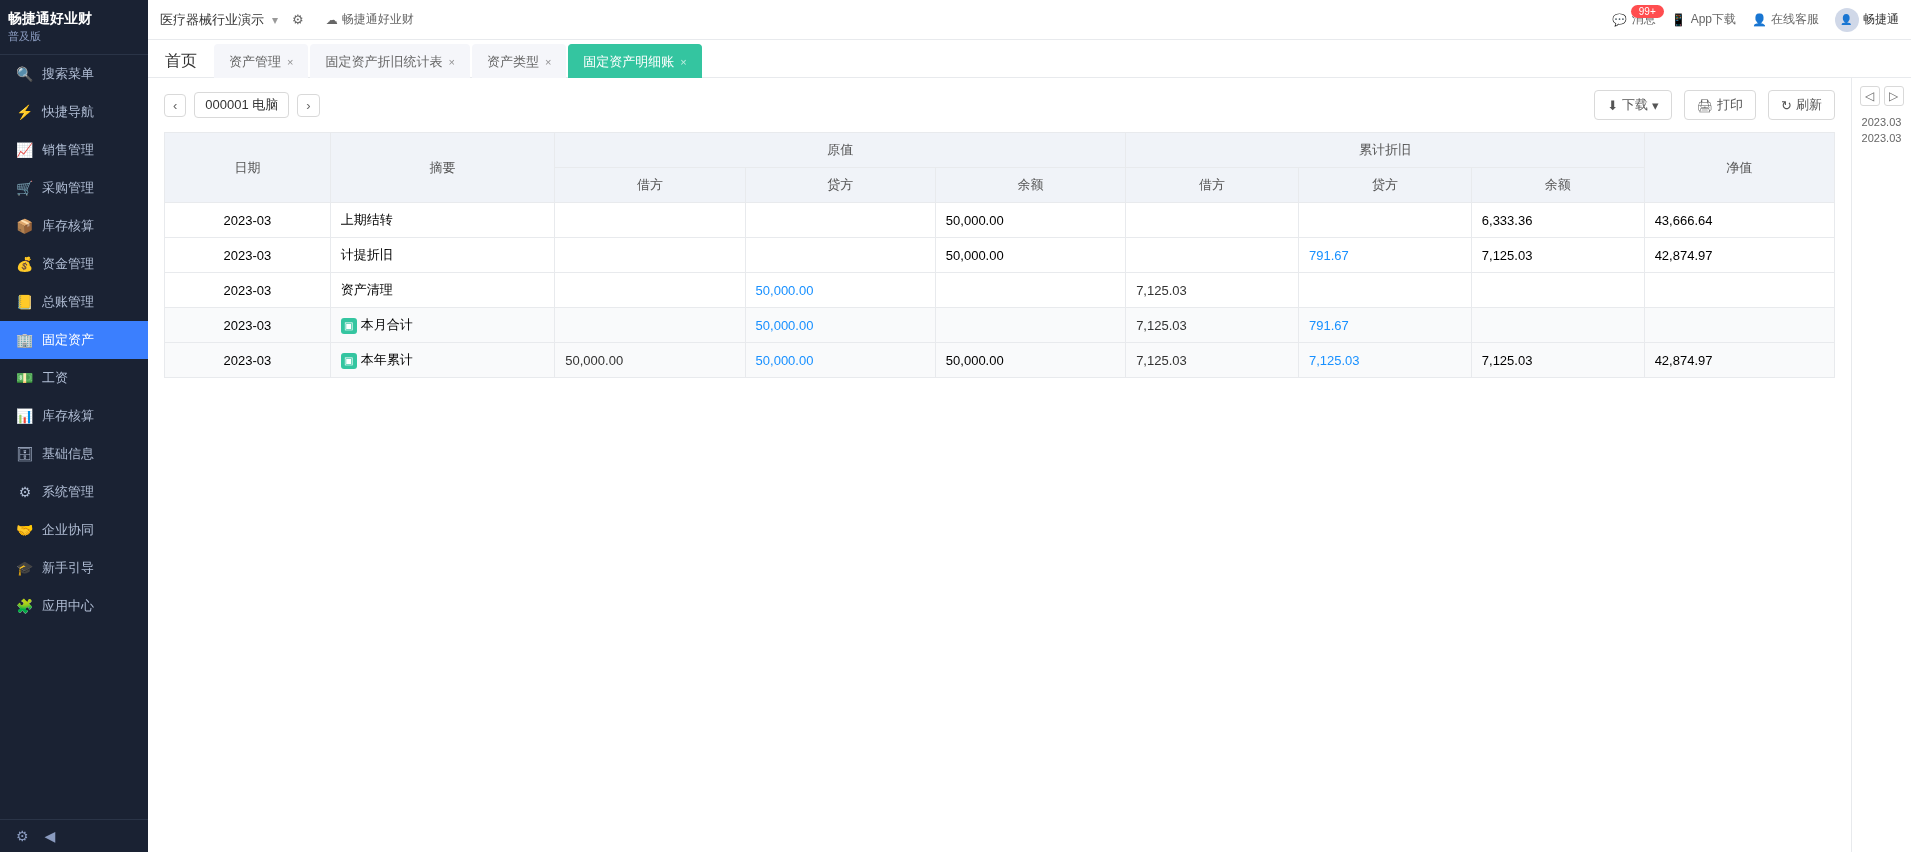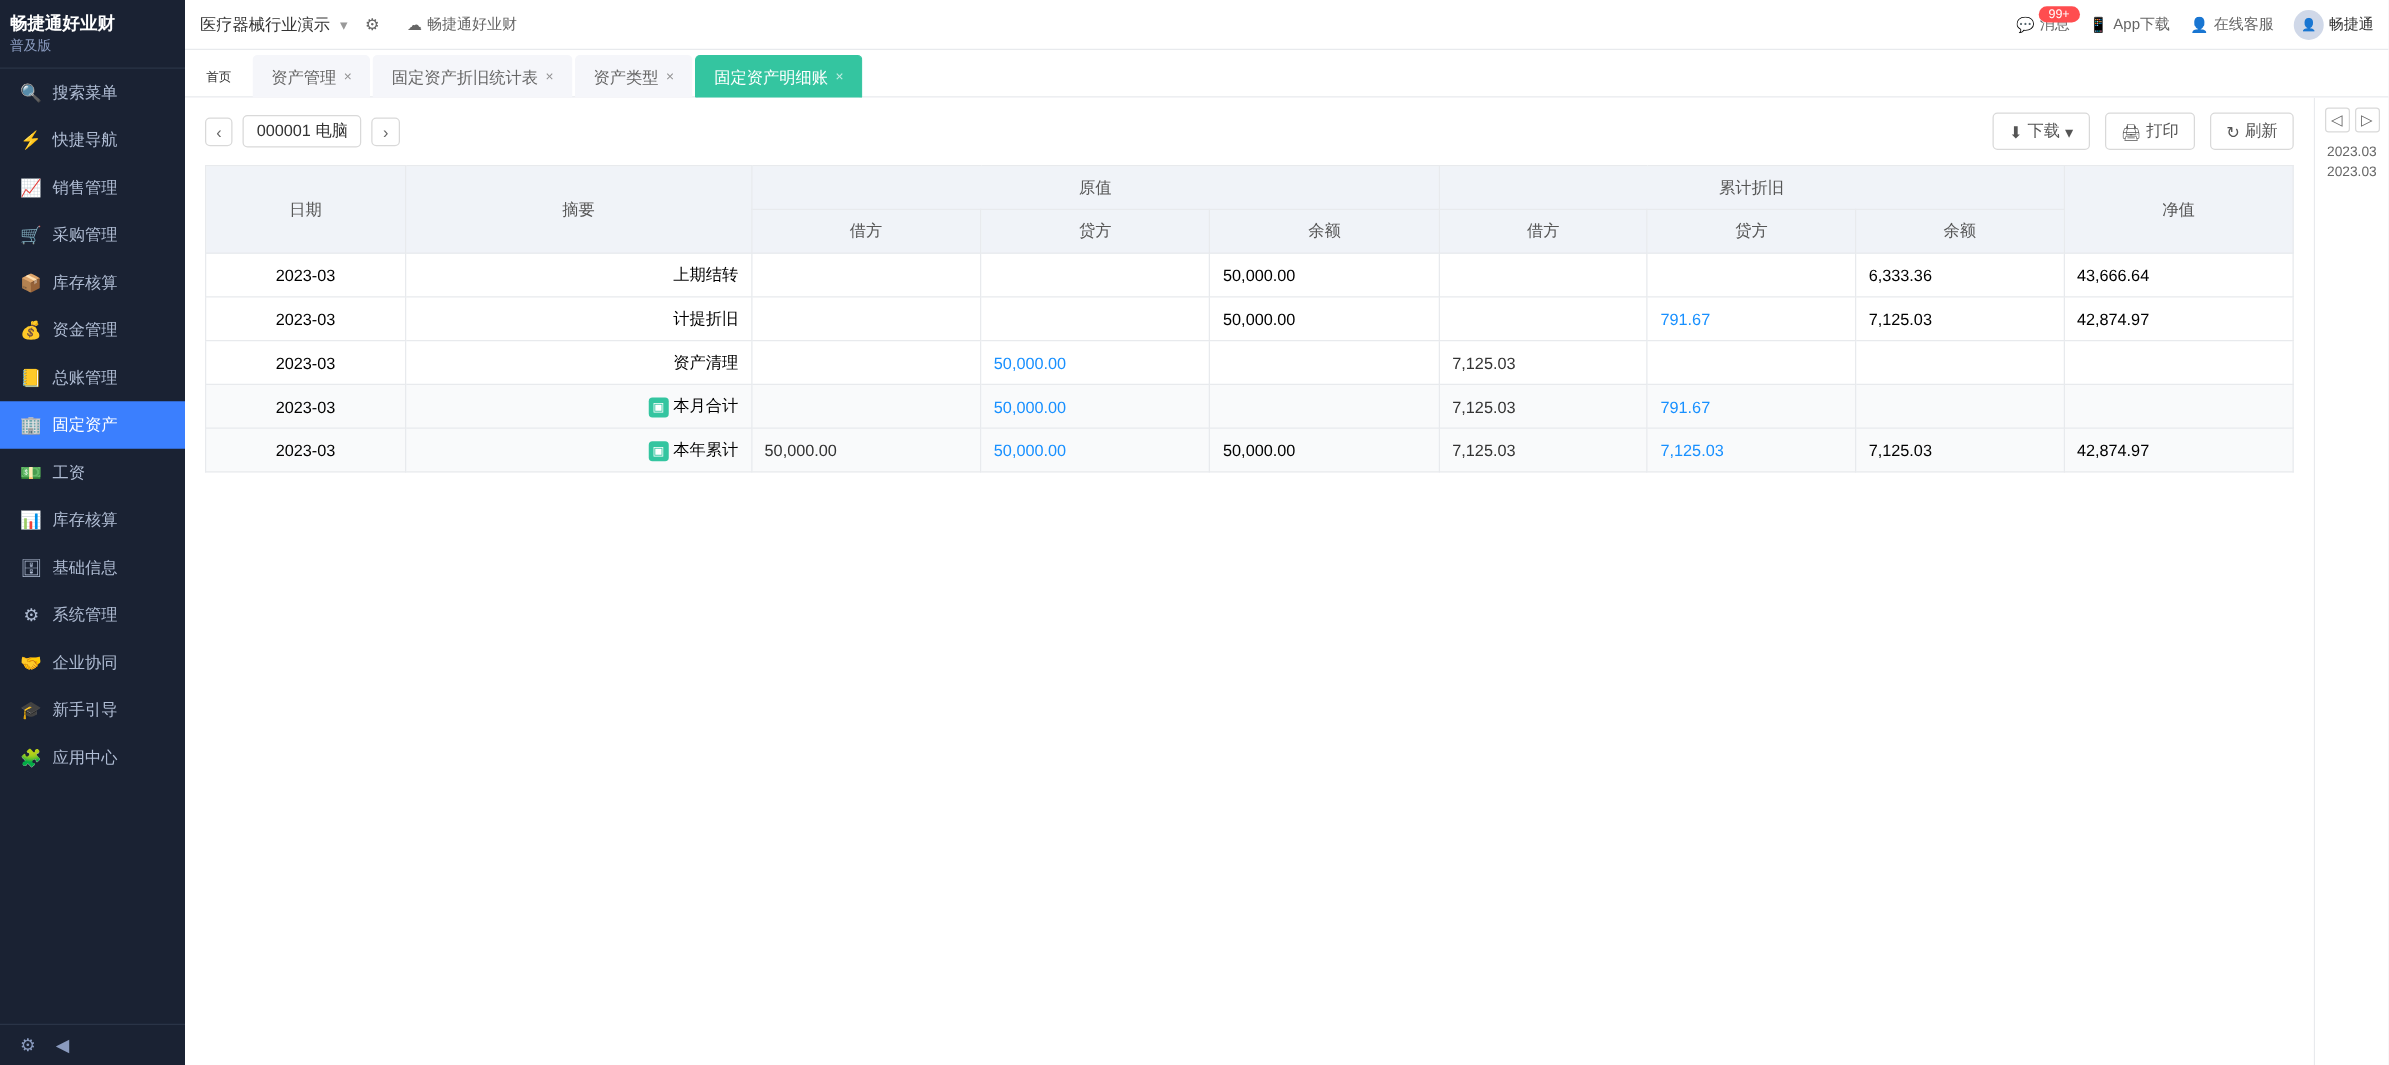--- a/index.html
+++ b/index.html
@@ -33,41 +33,41 @@
     .badge { background: #ff4d4f; color: #fff; font-size: 10px; border-radius: 8px; padding: 1px 8px; position: absolute; top: -6px; right: -8px; }
     .topbar-user { display: flex; align-items: center; gap: 4px; font-size: 12px; color: #333; cursor: pointer; }
     .user-avatar { width: 24px; height: 24px; border-radius: 50%; background: #d0d8e8; display: flex; align-items: center; justify-content: center; font-size: 10px; color: #666; }
 
     
     .tabs-bar { height: 38px; background: #fff; display: flex; align-items: flex-end; padding: 0 0; border-bottom: 1px solid #e8eaed; flex-shrink: 0; }
     .tab { display: flex; align-items: center; gap: 4px; padding: 0 14px; height: 34px; cursor: pointer; font-size: 13px; color: #666; border: 1px solid transparent; border-bottom: none; margin-left: 2px; border-radius: 4px 4px 0 0; background: #f5f6fa; position: relative; bottom: -1px; }
     .tab.active { background: #34c5a0; color: #fff; border-color: #34c5a0; z-index: 1; }
     .tab .close-btn { font-size: 11px; color: inherit; opacity: 0.7; margin-left: 2px; }
     .tab.active .close-btn { color: #fff; }
-    .tab-home { color: #333; background: transparent; font-size: 10px; }
+    .tab-home { color: #333; background: transparent; font-size: 16px; }
 
     
     .content { flex: 1; display: flex; overflow: hidden; }
 
     
     .main-panel { flex: 1; background: #fff; padding: 12px 16px; overflow: auto; position: relative; }
 
     
     .toolbar-row { display: flex; align-items: center; justify-content: space-between; margin-bottom: 12px; }
     .nav-asset { display: flex; align-items: center; gap: 8px; }
     .nav-btn { background: none; border: 1px solid #d9d9d9; border-radius: 4px; padding: 3px 8px; cursor: pointer; color: #666; font-size: 13px; }
     .asset-tag { border: 1px solid #d9d9d9; border-radius: 4px; padding: 3px 10px; font-size: 13px; background: #fff; color: #333; }
     .toolbar-actions { display: flex; align-items: center; gap: 12px; }
     .action-btn { display: flex; align-items: center; gap: 4px; padding: 5px 12px; border: 1px solid #d9d9d9; border-radius: 4px; background: #fff; cursor: pointer; font-size: 13px; color: #555; }
 
     
     .data-table { width: 100%; border-collapse: collapse; font-size: 13px; }
     .data-table th, .data-table td { border: 1px solid #e8eaed; padding: 8px 10px; text-align: left; white-space: nowrap; }
     .data-table th { background: #f0f3f8; color: #555; font-weight: 500; text-align: center; }
-    .data-table td.left { text-align: right; padding-left: 36px; }
+    .data-table td.left { text-align: left; }
     .data-table td.center { text-align: center; }
     .data-table .summary-row td { background: #f9fafb; }
     .data-table .year-row td { background: #f9fafb; }
     .group-badge { display: inline-flex; align-items: center; justify-content: center; width: 16px; height: 16px; border-radius: 3px; background: #34c5a0; color: #fff; font-size: 10px; margin-right: 4px; }
 
     
     .timeline-panel { width: 60px; background: #fff; border-left: 1px solid #e8eaed; display: flex; flex-direction: column; align-items: center; padding-top: 8px; overflow: hidden; flex-shrink: 0; }
     .timeline-controls { display: flex; gap: 4px; margin-bottom: 8px; }
     .timeline-ctrl-btn { width: 20px; height: 20px; border: 1px solid #d9d9d9; border-radius: 3px; background: #fff; cursor: pointer; font-size: 12px; display: flex; align-items: center; justify-content: center; color: #666; }
     .timeline-year-label { font-size: 11px; color: #666; text-align: center; padding: 2px 0; width: 100%; }

